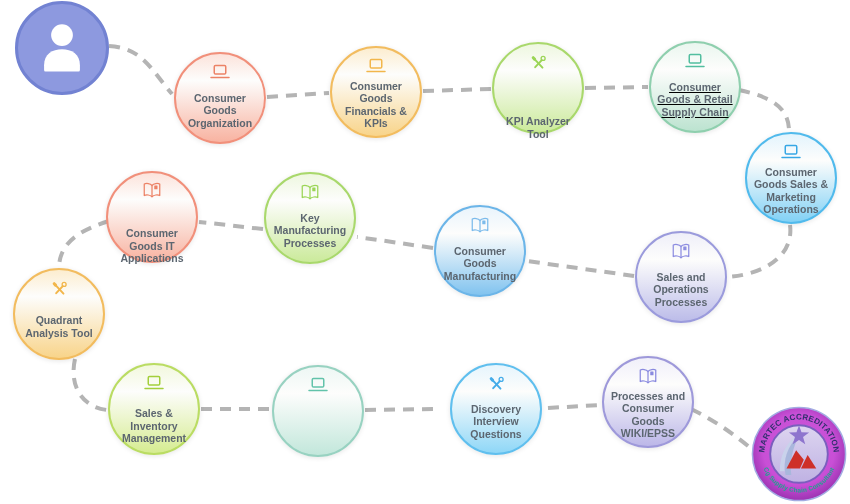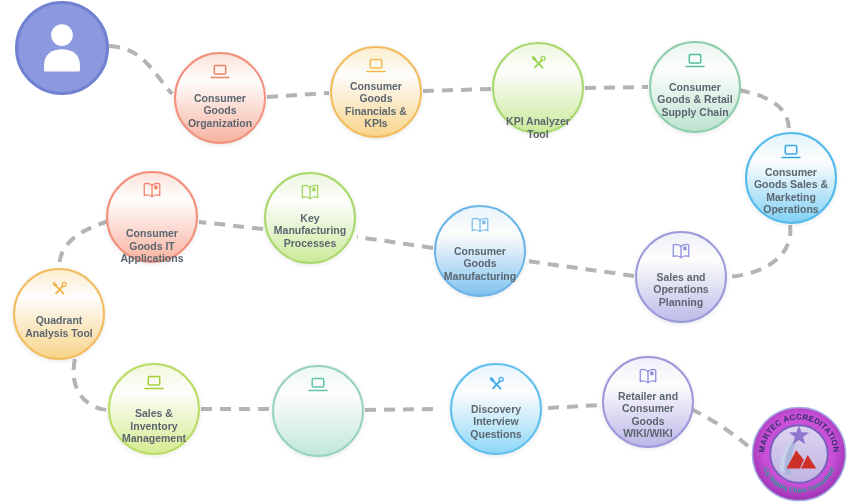--- a/index.html
+++ b/index.html
@@ -113,21 +113,21 @@
 
   <div class="node tools" style="left: 492px; top: 42px; gap: 41px; --light: #EEF7DF; --main: #CBEA9B; --border: #A9D86C; --icon: #9BD556;">
     <span class="icon">
         <svg viewBox="0 0 100 100">
           <use href="#i-tools"></use>
         </svg>
       </span>
     <span class="label">KPI Analyzer Tool</span>
   </div>
 
-  <div class="node" style="left: 649px; top: 41px; --light: #EAF6EF; --main: #BCE3D0; --border: #8FCFAE; --icon: #52BE9F;">
+  <div class="node" style="left: 649px; top: 41px; text-decoration: underline; --light: #EAF6EF; --main: #BCE3D0; --border: #8FCFAE; --icon: #52BE9F;">
     <span class="icon">
         <svg viewBox="0 0 100 84">
           <use href="#i-laptop"></use>
         </svg>
       </span>
     <span class="label">Consumer Goods &amp; Retail Supply Chain</span>
   </div>
 
   <div class="node" style="left: 745px; top: 132px; --light: #E3F4FD; --main: #82D1F5; --border: #51BAEC; --icon: #36A7E5;">
     <span class="icon">
@@ -164,21 +164,21 @@
       </span>
     <span class="label">Consumer Goods Manufacturing</span>
   </div>
 
   <div class="node" style="left: 635px; top: 231px; --light: #EFEFF9; --main: #BCBCE9; --border: #9B9BDC; --icon: #8E8EE1;">
     <span class="icon">
         <svg viewBox="0 0 100 84">
           <use href="#i-book"></use>
         </svg>
       </span>
-    <span class="label">Sales and Operations Planning</span>
+    <span class="label">Sales and Operations Processes</span>
   </div>
 
   <div class="node tools" style="left: 13px; top: 268px; --light: #FCEDCF; --main: #F8D48A; --border: #F2BC5F; --icon: #F2B64B;">
     <span class="icon">
         <svg viewBox="0 0 100 100">
           <use href="#i-tools"></use>
         </svg>
       </span>
     <span class="label">Quadrant Analysis Tool</span>
   </div>
@@ -208,21 +208,21 @@
       </span>
     <span class="label">Discovery Interview Questions</span>
   </div>
 
   <div class="node" style="left: 602px; top: 356px; --light: #F0EFFA; --main: #BCB7E8; --border: #9E99DA; --icon: #8A8ADF;">
     <span class="icon">
         <svg viewBox="0 0 100 84">
           <use href="#i-book"></use>
         </svg>
       </span>
-    <span class="label">Retailer and Consumer Goods WIKI/WIKI</span>
+    <span class="label">Processes and Consumer Goods WIKI/EPSS</span>
   </div>
 
   <div class="badge" style="--seal-light: #CB59D8; --seal-mid: #C84FD6; --seal-edge: #9C33B2; --ring: #A3ACE2; --inner-top: #DDD5F0; --inner-bottom: #BFB2E3; --inner-ring: #7A5FBE; --star: #8E75CE; --swoosh: #A9B7DC; --swoosh-light: #C9D2EB; --logo-red: #CE3028; --top-text: #32306E; --bottom-text: #1CA68C;">
     <svg viewBox="0 0 100 100" width="96" height="96">
       <defs>
         <radialGradient id="bodyGrad" cx="50%" cy="45%" r="55%">
           <stop class="stop-l" offset="0%"></stop>
           <stop class="stop-m" offset="70%"></stop>
           <stop class="stop-e" offset="100%"></stop>
         </radialGradient>

